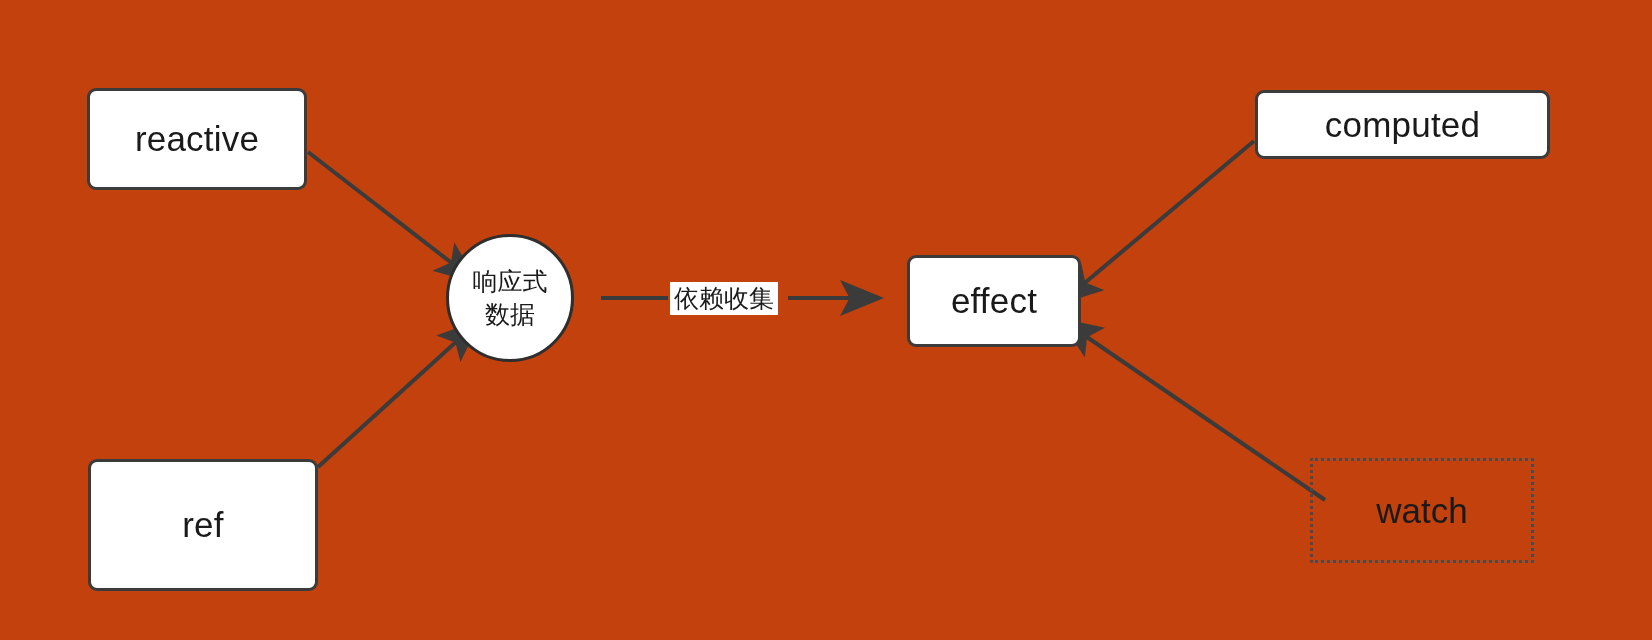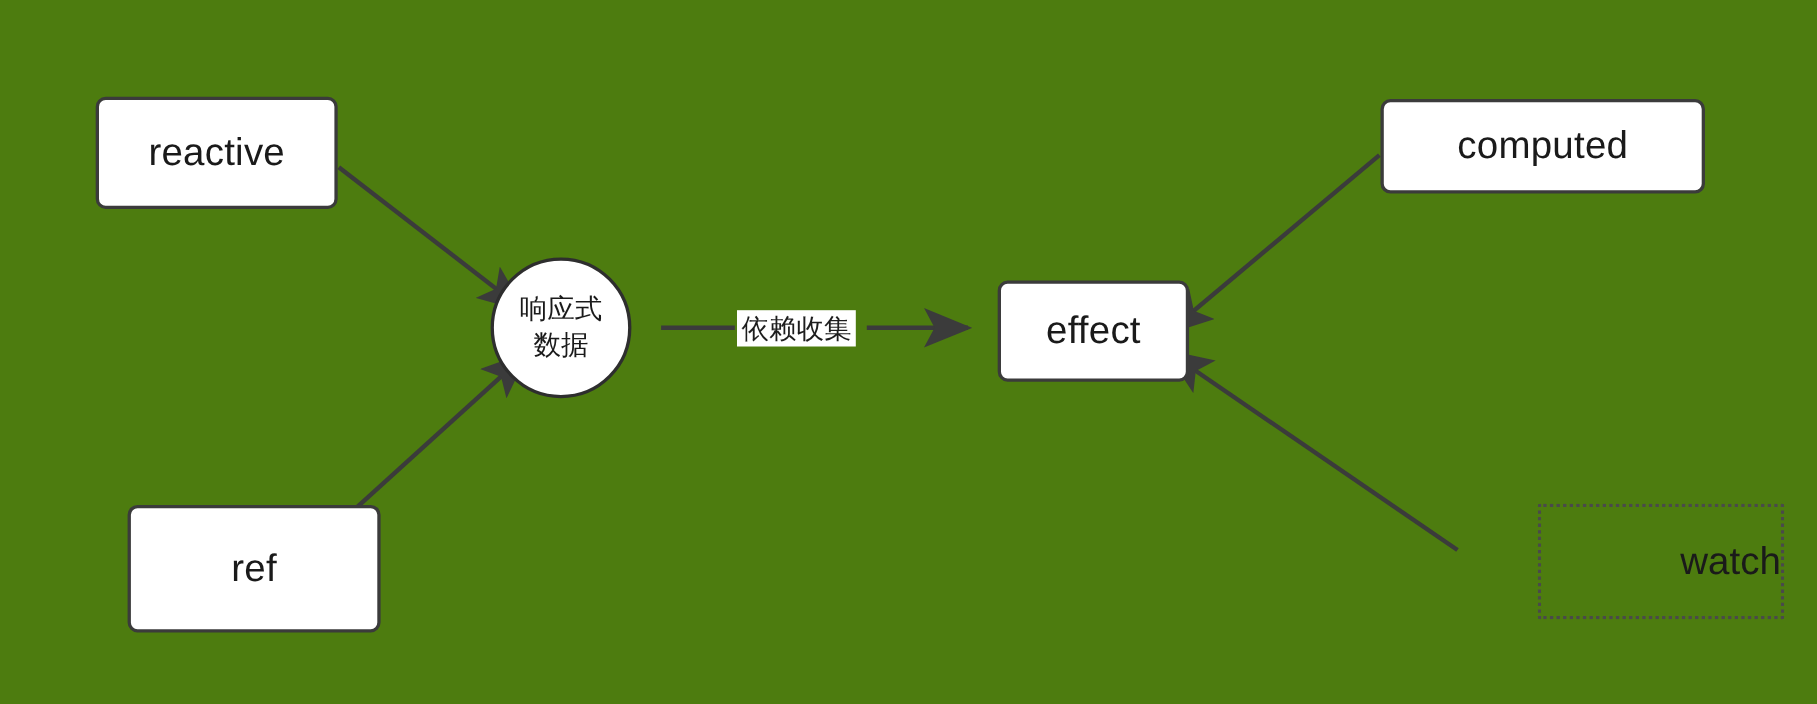--- a/index.html
+++ b/index.html
@@ -7,21 +7,21 @@
     padding: 0;
     background: #ffffff;
   }
   body {
     font-family: "Liberation Sans", sans-serif;
   }
   #canvas {
     position: relative;
     width: 1652px;
     height: 640px;
-    background: #4d7c0f;
+    background: #c2410c;
     overflow: hidden;
   }
   #edges {
     position: absolute;
     left: 0;
     top: 0;
     width: 1652px;
     height: 640px;
   }
   .node {
@@ -92,39 +92,39 @@
 
     <line x1="1254" y1="141" x2="1062" y2="302" stroke="#3b3b3b" stroke-width="4" marker-end="url(#arrowhead)"></line>
 
     <line x1="1325" y1="500" x2="1062" y2="320" stroke="#3b3b3b" stroke-width="4" marker-end="url(#arrowhead)"></line>
   </svg>
 
   <div class="node node-box" style="left:87px; top:88px; width:220px; height:102px;">
     <span>reactive</span>
   </div>
 
-  <div class="node node-box" style="left:88px; top:459px; width:230px; height:116px;margin-left:28px;">
+  <div class="node node-box" style="left:88px; top:459px; width:230px; height:132px;">
     <span>ref</span>
   </div>
 
   <div class="node node-circle" style="left:446px; top:234px; width:128px; height:128px; flex-direction:column;font-family:Liberation Serif, serif;">
     <span class="cjk-line">响应式</span>
     <span class="cjk-line">数据</span>
   </div>
 
   <div class="edge-label" style="left:670px; top:282px;">
     <span>依赖收集</span>
   </div>
 
   <div class="node node-box" style="left:883px; top:255px; width:174px; height:92px;margin-left:24px;">
     <span>effect</span>
   </div>
 
-  <div class="node node-box" style="left:1255px; top:90px; width:295px; height:86px;">
+  <div class="node node-box" style="left:1255px; top:90px; width:295px; height:69px;">
     <span>computed</span>
   </div>
 
-  <div class="node node-box-dotted" style="left:1398px; top:458px; width:224px; height:105px;justify-content:flex-end;">
+  <div class="node node-box-dotted" style="left:1310px; top:458px; width:224px; height:105px;">
     <span>watch</span>
   </div>
 
 
 </div>
 
 </body></html>

